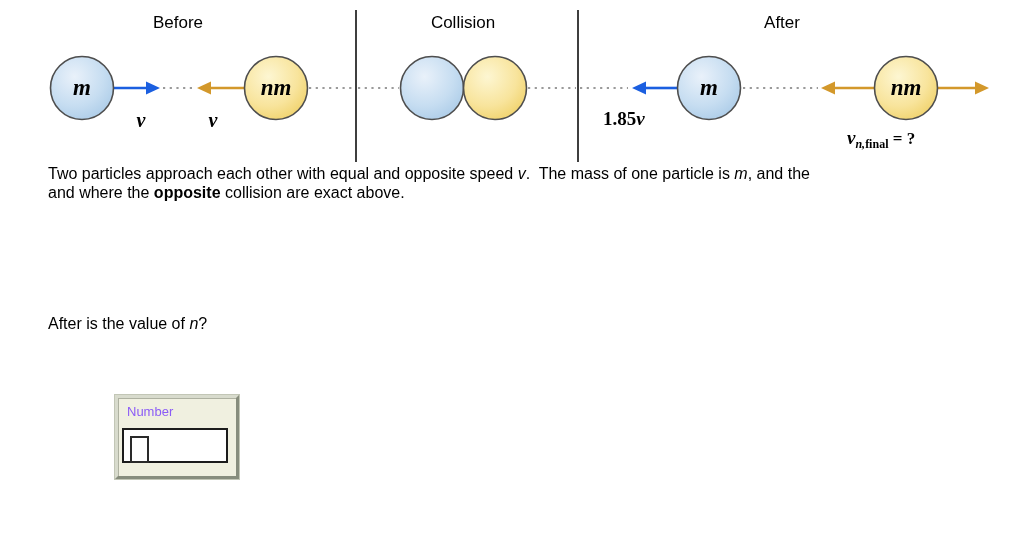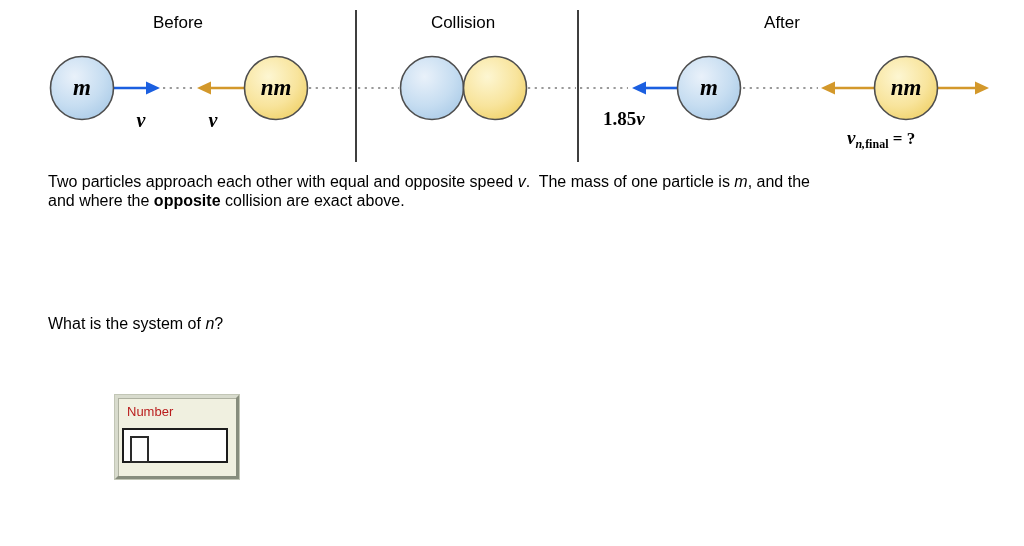--- a/index.html
+++ b/index.html
@@ -9,21 +9,21 @@
   }
   .diagram{position:absolute;left:0;top:0;width:1024px;height:170px;}
   .para{position:absolute;left:48px;font-size:16px;line-height:19px;}
   .tline{white-space:pre-wrap;}
   .answer-panel{
     position:absolute;left:115px;top:395px;width:118px;height:78px;
     background:#f0f0e0;border:3px solid;
     border-color:#d8dbcd #878d7d #878d7d #d8dbcd;
     box-shadow:inset 1px 1px 0 rgba(120,126,110,.55), 0 0 0 1px #c2c6b6;
   }
-  .answer-label{position:absolute;left:9px;top:6px;font-size:13px;color:#b91c1c;}
+  .answer-label{position:absolute;left:9px;top:6px;font-size:13px;color:#8b5cf6;}
   .answer-input{
     position:absolute;left:4px;top:30px;width:106px;height:35px;
     border:2px solid #1c1c1c;background:#fff;box-sizing:border-box;
     font-family:"Liberation Sans",sans-serif;font-size:14px;
     padding:0 4px 0 28px;outline:none;border-radius:0;
   }
   .glyph-box{
     position:absolute;left:12px;top:38px;width:15px;height:23px;
     border:2px solid #2a2a2a;background:#fff;pointer-events:none;
   }
@@ -98,29 +98,29 @@
     <line x1="938" y1="88" x2="976" y2="88" stroke="#d3982b" stroke-width="2.6"></line>
     <polygon points="989,88 975,81.6 975,94.4" fill="#d3982b"></polygon>
   </g>
 
   <circle cx="906" cy="88" r="31.5" fill="url(#yellowGrad)" stroke="#4e4e4e" stroke-width="1.6"></circle>
   <text x="906" y="95" text-anchor="middle" font-family="Liberation Serif, serif" font-size="23" font-weight="bold" font-style="italic">nm</text>
 
   <text x="847" y="144" font-family="Liberation Serif, serif" font-size="19" font-weight="bold"><tspan font-style="italic">v</tspan><tspan dy="4" font-size="12" font-style="italic">n,</tspan><tspan font-size="12">final</tspan><tspan dy="-4" font-size="17"> = ?</tspan></text>
 </svg>
 
-<div class="para" style="top:172px">
+<div class="para" style="top:164px">
   <div class="tline"><span>Two particles approach each other with equal and opposite speed </span><span style="font-style: italic;">v</span><span>.  The mass of one particle is </span><span style="font-style: italic;">m</span><span>, and the</span></div>
   <div class="tline"><span>and where the </span><span style="font-weight: bold;">opposite</span><span> collision are exact above.</span></div>
 </div>
 
 <div class="para" style="top:256px">
 </div>
 
 <div class="para" style="top:314px">
-  <div class="tline"><span>What is the system of </span><span style="font-style: italic;">n</span><span>?</span></div>
+  <div class="tline"><span>After is the value of </span><span style="font-style: italic;">n</span><span>?</span></div>
 </div>
 
 <div class="answer-panel">
   <div class="answer-label">Number</div>
   <input class="answer-input" type="text" value="" style="">
   <div class="glyph-box"></div>
 </div>
 
 </body></html>

